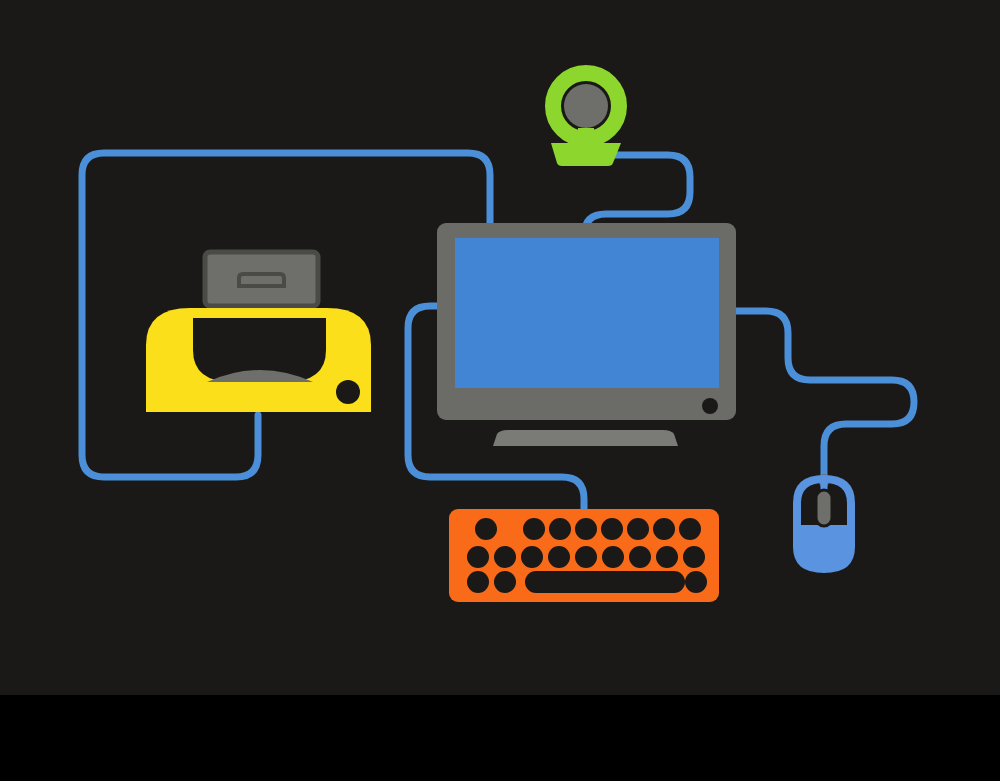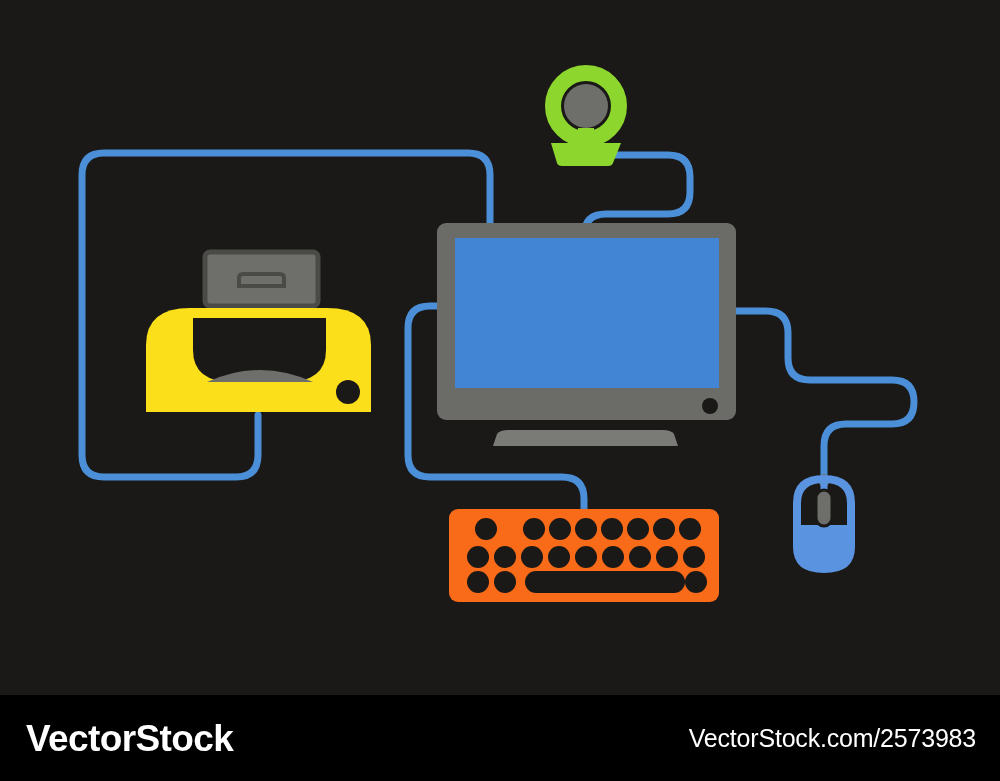--- a/index.html
+++ b/index.html
@@ -222,18 +222,14 @@
                  L 855 547
                  Q 855 573 824 573
                  Q 793 573 793 547 Z" fill="#5a93e0"></path>
 
         <rect x="816" y="490" width="16" height="36" rx="8" ry="8" fill="#6e6e6b" stroke="#1a1917" stroke-width="3"></rect>
       </g>
 
     </svg>
   </div>
 
-  <div id="footer">
-    <div class="footer-brand">VectorStock</div>
-    <div class="footer-url">VectorStock.com/2573983</div>
-  </div>
 
 </div>
 
 </body></html>

